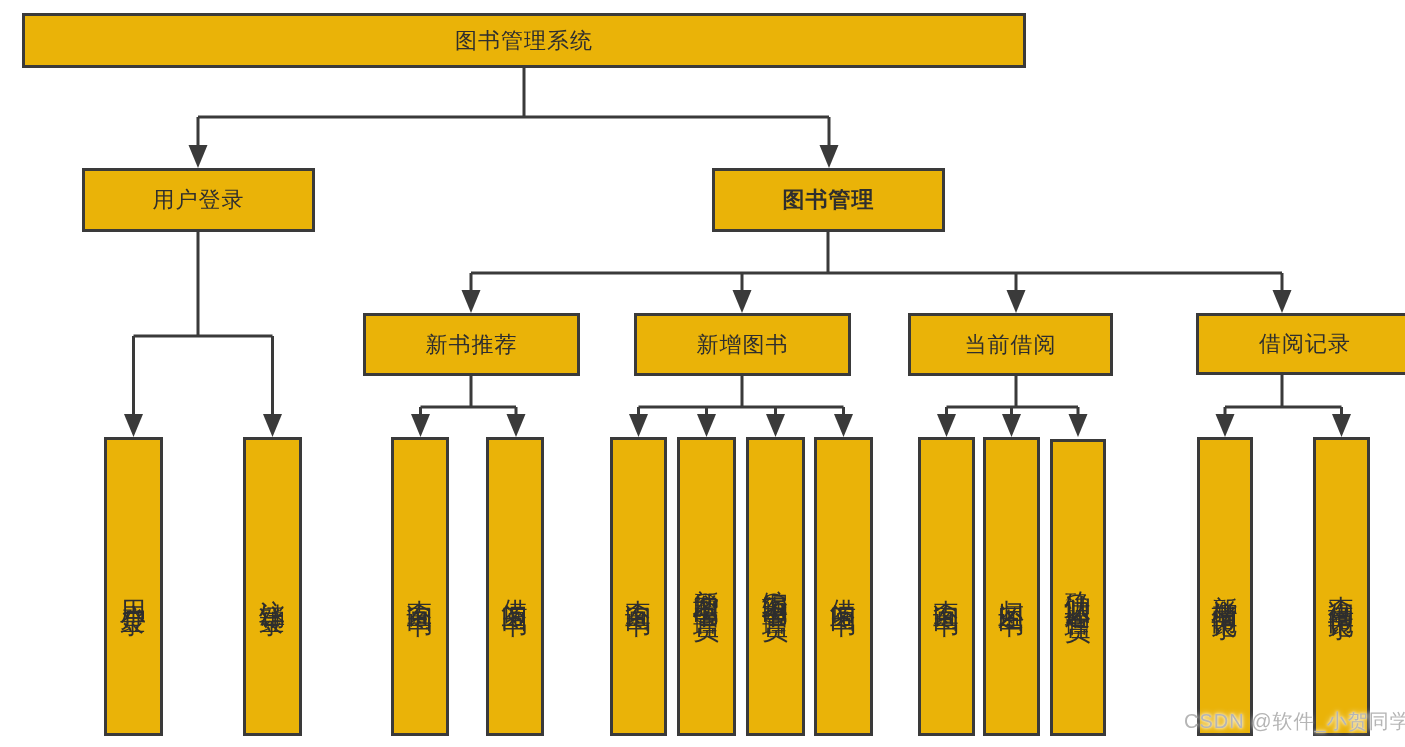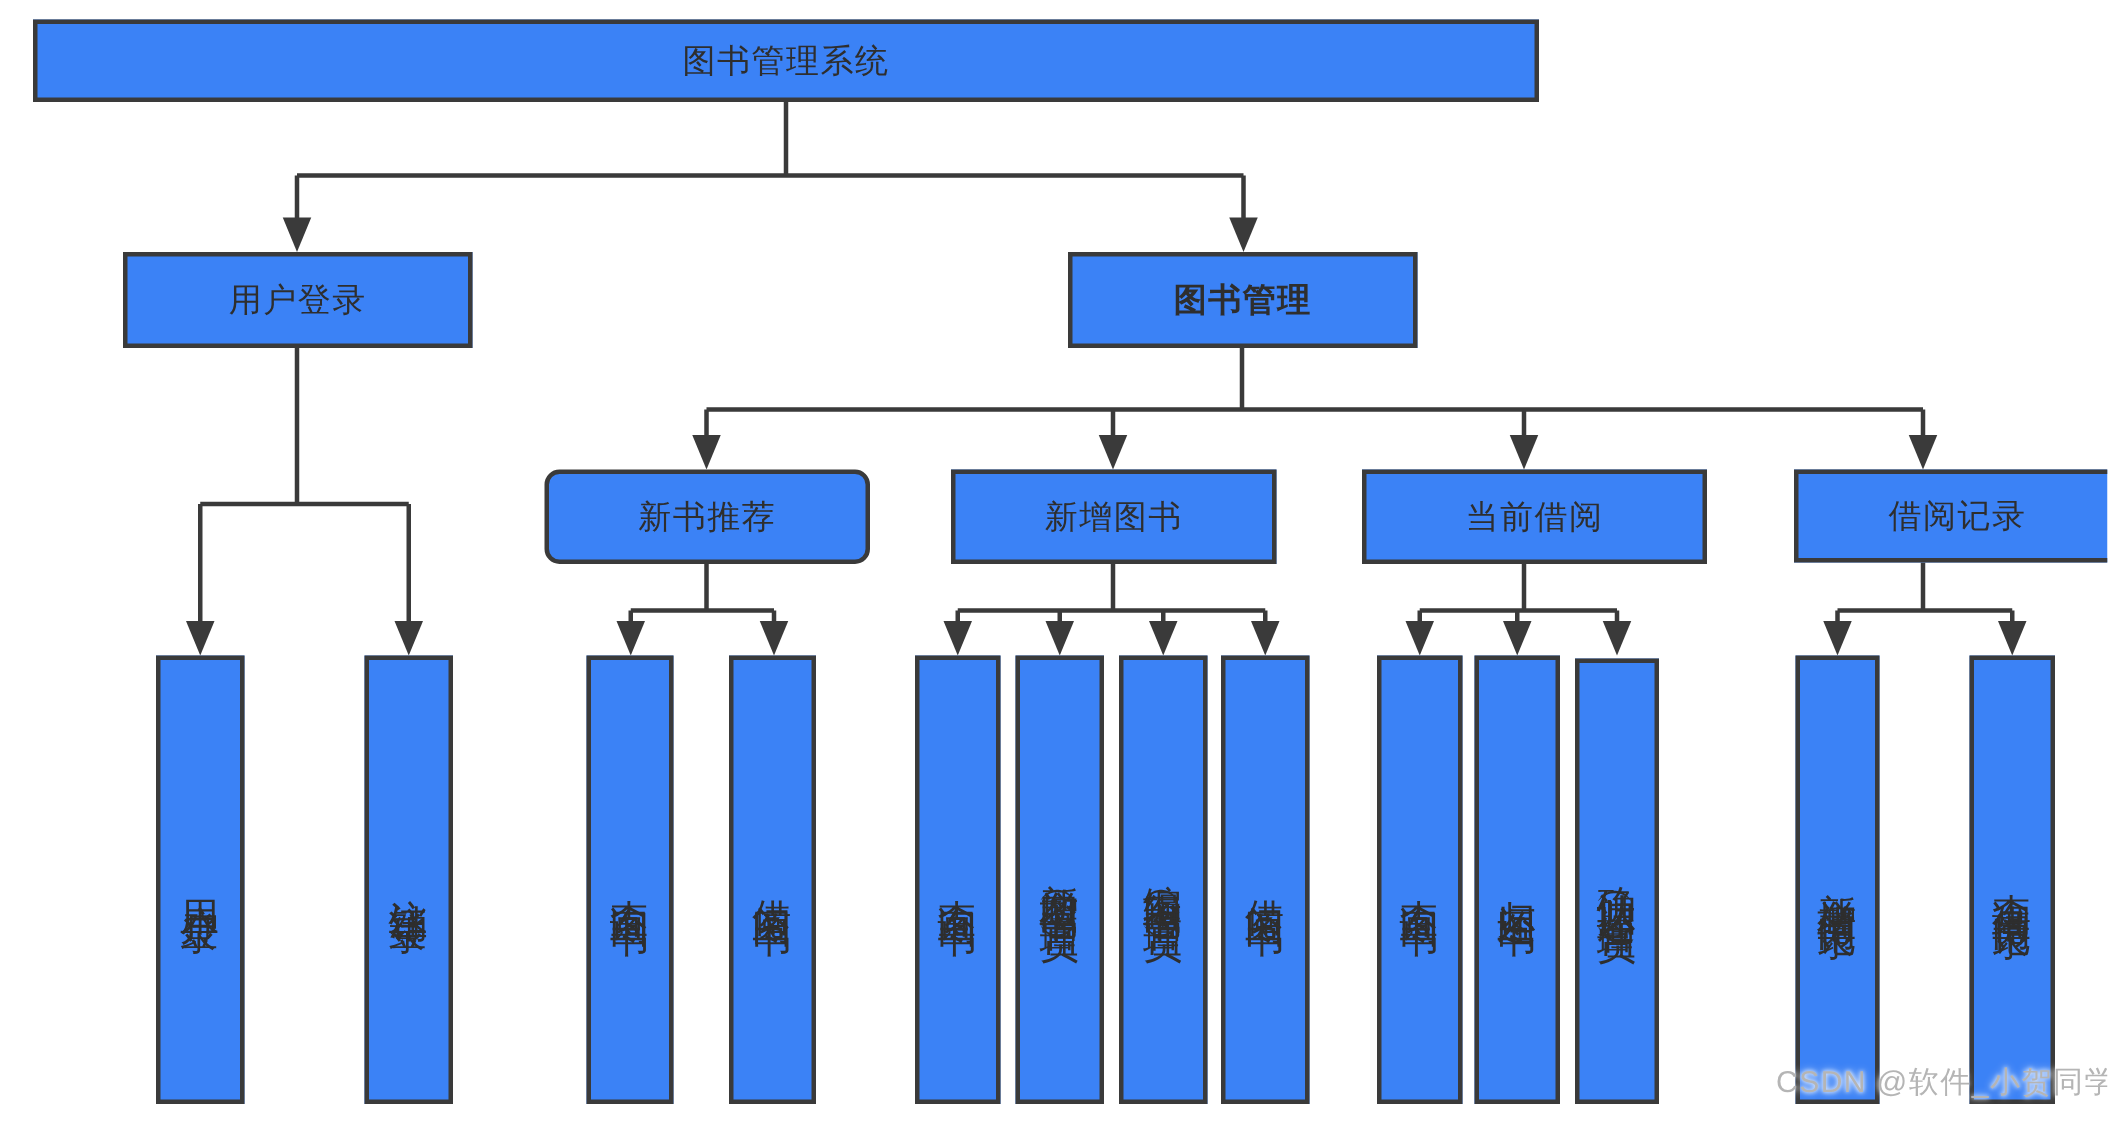--- a/index.html
+++ b/index.html
@@ -17,21 +17,21 @@
   }
   .connectors {
     position: absolute;
     left: 0; top: 0;
     width: 1405px; height: 747px;
     z-index: 0;
   }
   .box {
     position: absolute;
     box-sizing: border-box;
-    background: #3b82f6;
+    background: #eab308;
     border: 3px solid #3a3a3a;
     display: flex;
     align-items: center;
     justify-content: center;
     color: #2e2e2e;
     z-index: 1;
   }
   .box .lbl { display: block; }
   .hbox .lbl {
     font-size: 22px;
@@ -109,27 +109,27 @@
     <span class="lbl">图书管理系统</span>
   </div>
 
   <div class="box hbox" style="left:82px; top:168px; width:233px; height:64px;">
     <span class="lbl">用户登录</span>
   </div>
   <div class="box hbox" style="left:712px; top:168px; width:233px; height:64px;font-weight:bold;">
     <span class="lbl">图书管理</span>
   </div>
 
-  <div class="box hbox" style="left:363px; top:313px; width:217px; height:63px;border-radius:10px;">
+  <div class="box hbox" style="left:363px; top:313px; width:217px; height:63px;">
     <span class="lbl">新书推荐</span>
   </div>
   <div class="box hbox" style="left:634px; top:313px; width:217px; height:63px;">
     <span class="lbl">新增图书</span>
   </div>
-  <div class="box hbox" style="left:908px; top:313px; width:230px; height:63px;">
+  <div class="box hbox" style="left:908px; top:313px; width:205px; height:63px;">
     <span class="lbl">当前借阅</span>
   </div>
   <div class="box hbox" style="left:1172px; top:313px; width:218px; height:62px;margin-left:24px;">
     <span class="lbl">借阅记录</span>
   </div>
 
   <div class="box vbox" style="left:104px; top:437px; width:59px; height:299px;">
     <span class="lbl">用户登录</span>
   </div>
   <div class="box vbox" style="left:243px; top:437px; width:59px; height:299px;">

